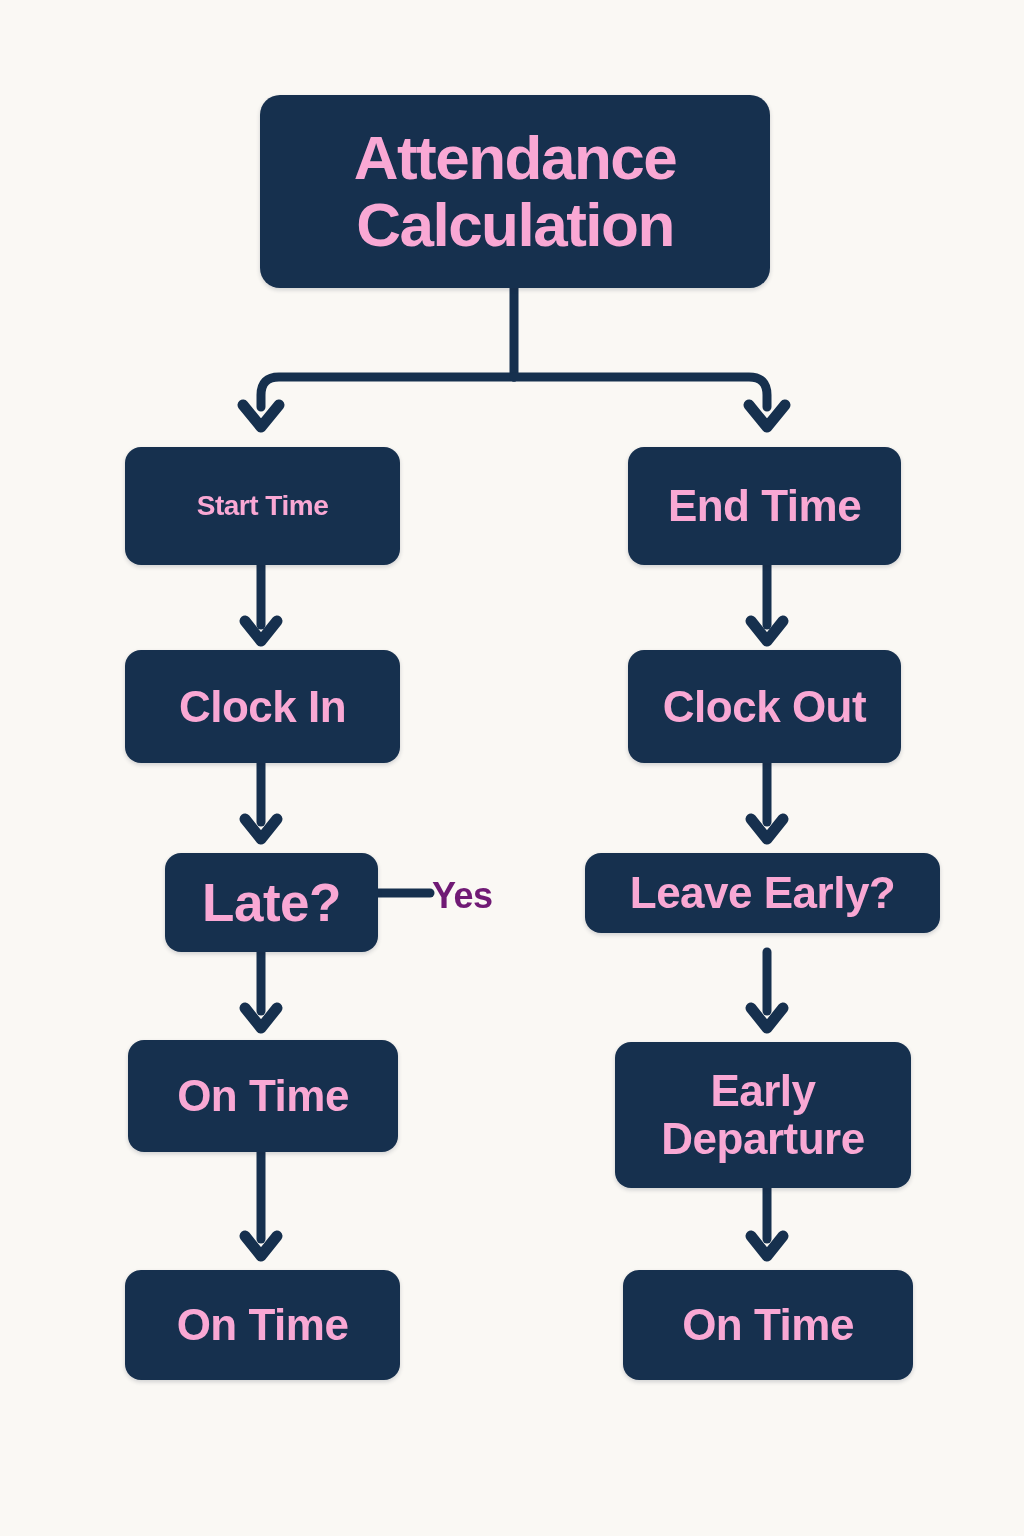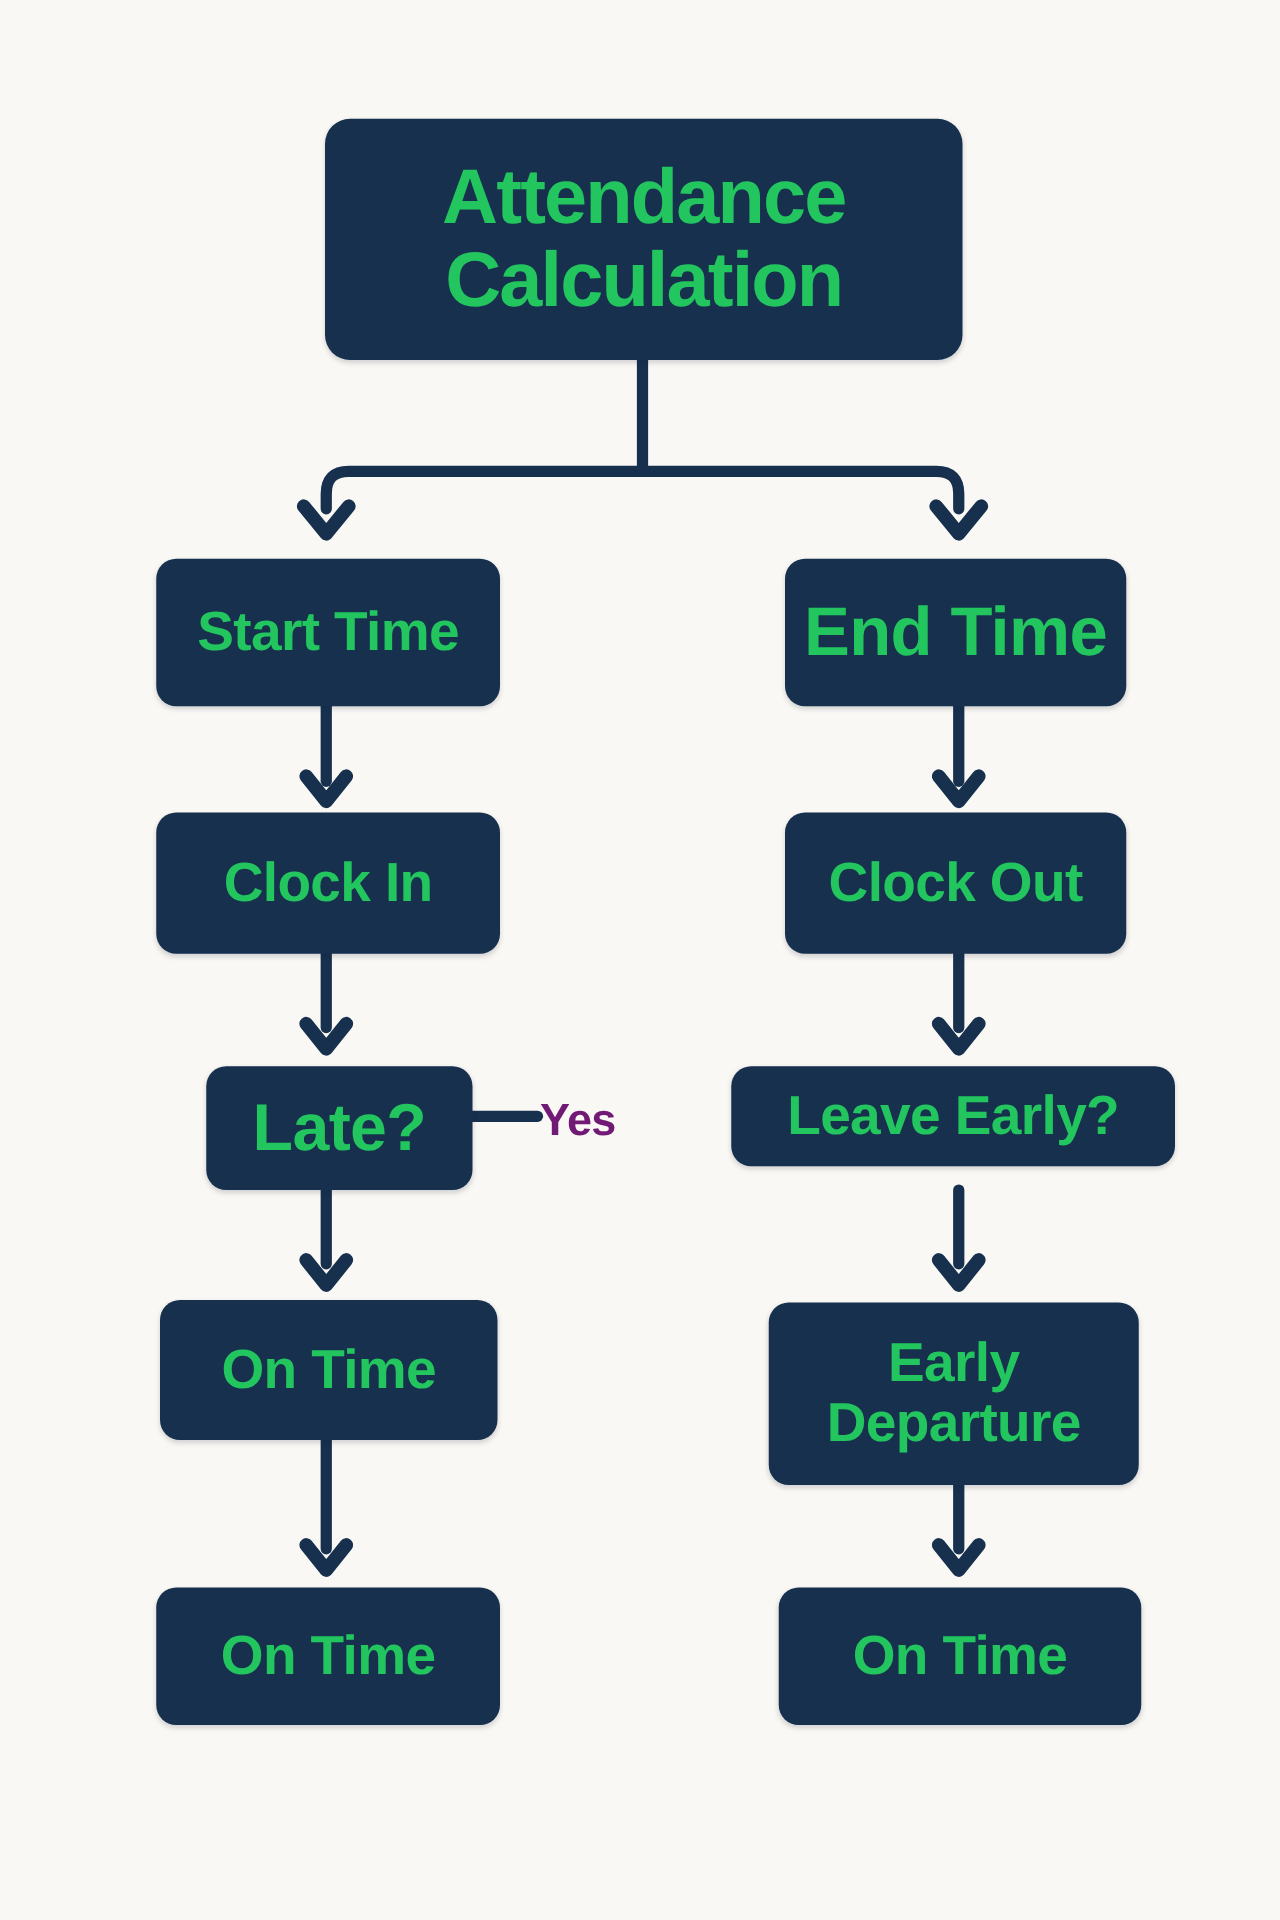--- a/index.html
+++ b/index.html
@@ -28,21 +28,21 @@
     pointer-events: none;
   }
   .node {
     position: absolute;
     background: #16304e;
     border-radius: 16px;
     display: flex;
     align-items: center;
     justify-content: center;
     text-align: center;
-    color: #22c55e;
+    color: #f9a8d4;
     font-weight: 700;
     letter-spacing: -0.5px;
     box-shadow: 0 2px 4px rgba(20,34,54,0.18);
     box-sizing: border-box;
     padding: 4px 10px;
     line-height: 1.08;
   }
   .node.title {
     border-radius: 20px;
     font-size: 62px;
@@ -104,21 +104,21 @@
     </g>
   </svg>
 
   <div class="node title" style="left:260px; top:95px; width:510px; height:193px;">
     <div>
       <span class="t">Attendance</span>
       <span class="t">Calculation</span>
     </div>
   </div>
 
-  <div class="node" style="left:125px; top:447px; width:275px; height:118px; font-size:44px;">
+  <div class="node" style="left:125px; top:447px; width:275px; height:118px; font-size:28px;">
     <span class="t">Start Time</span>
   </div>
 
   <div class="node" style="left:125px; top:650px; width:275px; height:113px; font-size:44px;">
     <span class="t">Clock In</span>
   </div>
 
   <div class="node" style="left:165px; top:853px; width:213px; height:99px; font-size:53px;">
     <span class="t">Late?</span>
   </div>
@@ -126,21 +126,21 @@
   <div class="edge-label" style="left:432px; top:875px;">Yes</div>
 
   <div class="node" style="left:128px; top:1040px; width:270px; height:112px; font-size:44px;">
     <span class="t">On Time</span>
   </div>
 
   <div class="node" style="left:125px; top:1270px; width:275px; height:110px; font-size:44px;">
     <span class="t">On Time</span>
   </div>
 
-  <div class="node" style="left:628px; top:447px; width:273px; height:118px; font-size:55px;">
+  <div class="node" style="left:628px; top:447px; width:273px; height:118px; font-size:44px;">
     <span class="t">End Time</span>
   </div>
 
   <div class="node" style="left:628px; top:650px; width:273px; height:113px; font-size:44px;">
     <span class="t">Clock Out</span>
   </div>
 
   <div class="node" style="left:585px; top:853px; width:355px; height:80px; font-size:44px;">
     <span class="t">Leave Early?</span>
   </div>

